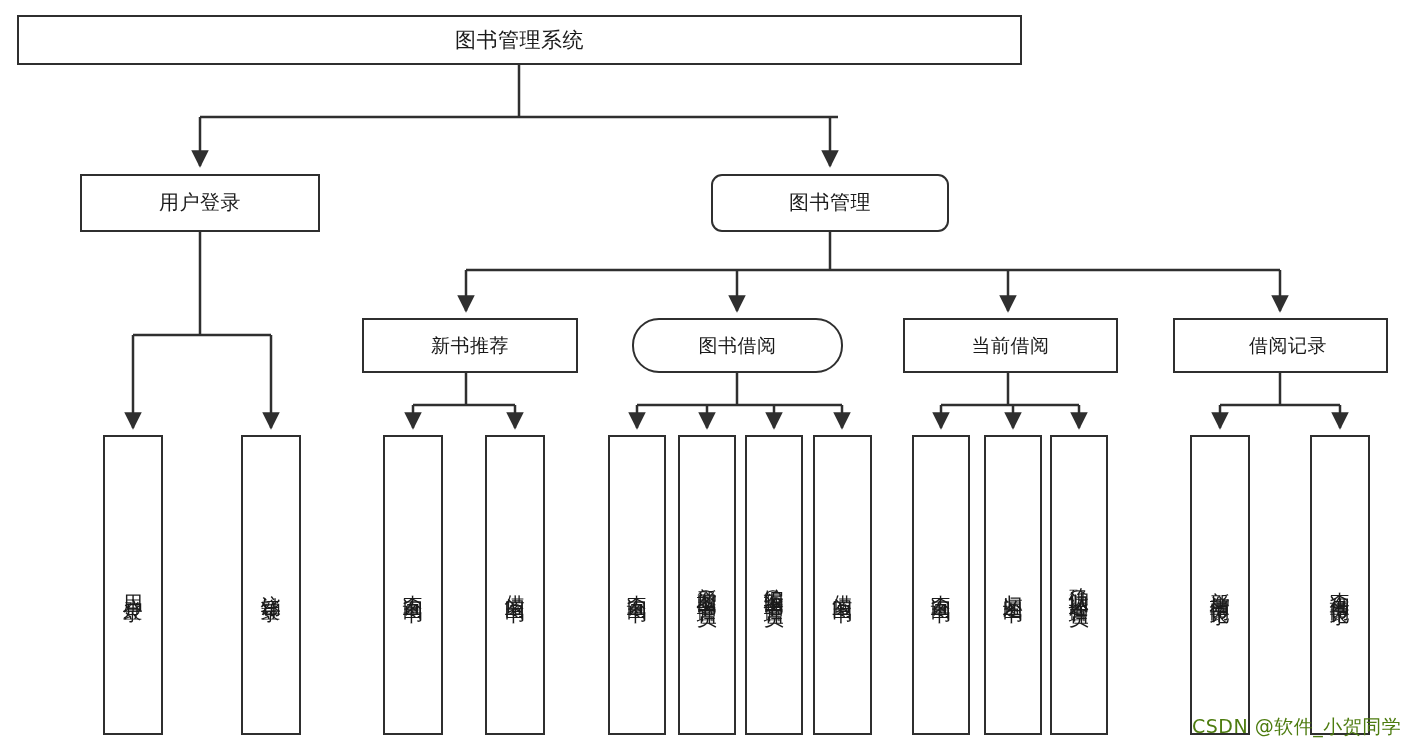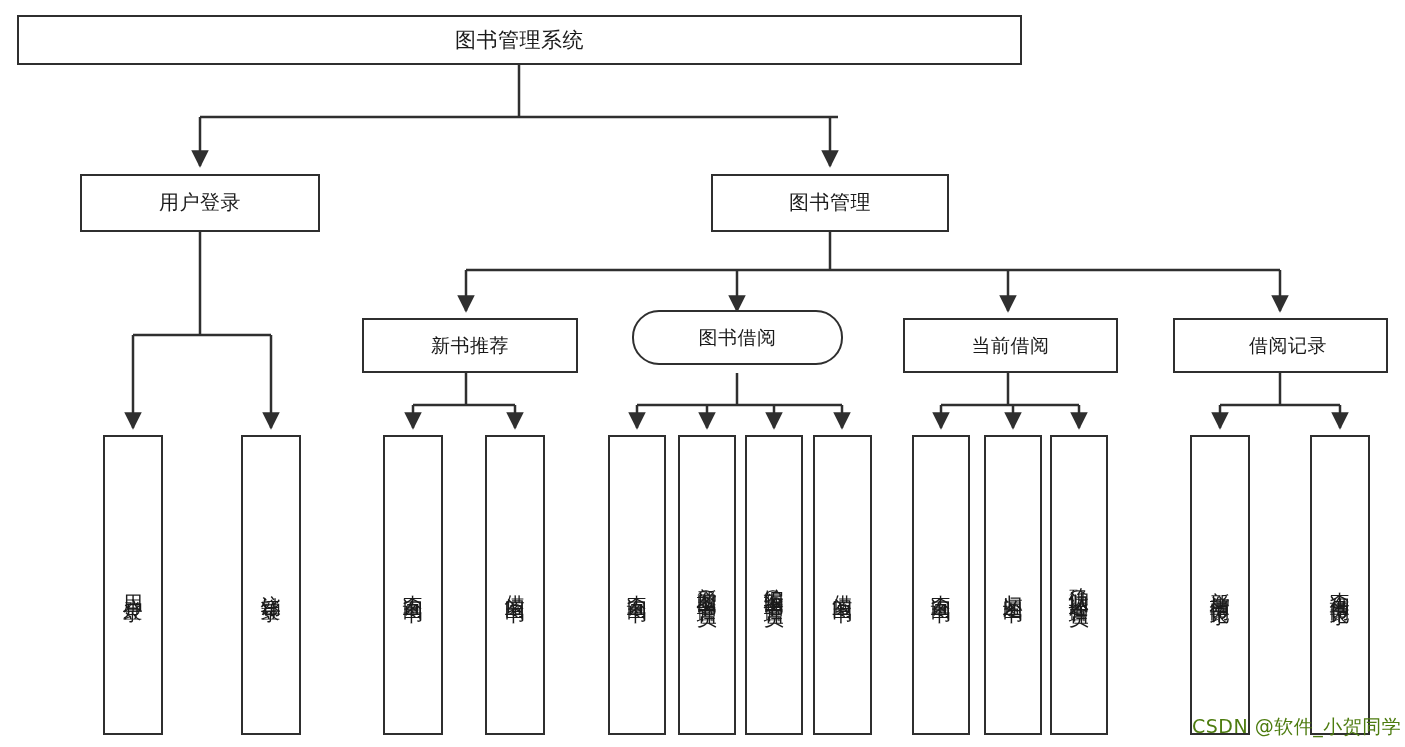--- a/index.html
+++ b/index.html
@@ -115,28 +115,28 @@
     </g>
   </svg>
 
   <div class="node root" id="node-root" style="left: 17px; top: 15px; width: 1005px; height: 50px;">
     <span class="node-label">图书管理系统</span>
   </div>
 
   <div class="node level1" id="node-l1-0" style="left: 80px; top: 174px; width: 240px; height: 58px;">
     <span class="node-label">用户登录</span>
   </div>
-  <div class="node level1" id="node-l1-1" style="left: 711px; top: 174px; width: 238px; height: 58px;">
+  <div class="node level1" id="node-l1-1" style="left: 711px; top: 174px; width: 238px; height: 58px; border-radius: 11px;">
     <span class="node-label">图书管理</span>
   </div>
 
   <div class="node level2" id="node-l2-0" style="left: 362px; top: 318px; width: 216px; height: 55px;">
     <span class="node-label">新书推荐</span>
   </div>
-  <div class="node level2" id="node-l2-1" style="left: 632px; top: 310px; width: 211px; height: 55px; border-radius: 27px;">
+  <div class="node level2" id="node-l2-1" style="left: 632px; top: 318px; width: 211px; height: 55px; border-radius: 27px;">
     <span class="node-label">图书借阅</span>
   </div>
   <div class="node level2" id="node-l2-2" style="left: 903px; top: 318px; width: 215px; height: 55px;">
     <span class="node-label">当前借阅</span>
   </div>
   <div class="node level2" id="node-l2-3" style="left: 1173px; top: 318px; width: 215px; height: 55px; padding-left: 15px;">
     <span class="node-label">借阅记录</span>
   </div>
 
   <div class="node leaf" id="node-leaf-0" style="left: 103px; top: 435px; width: 60px; height: 300px;">

